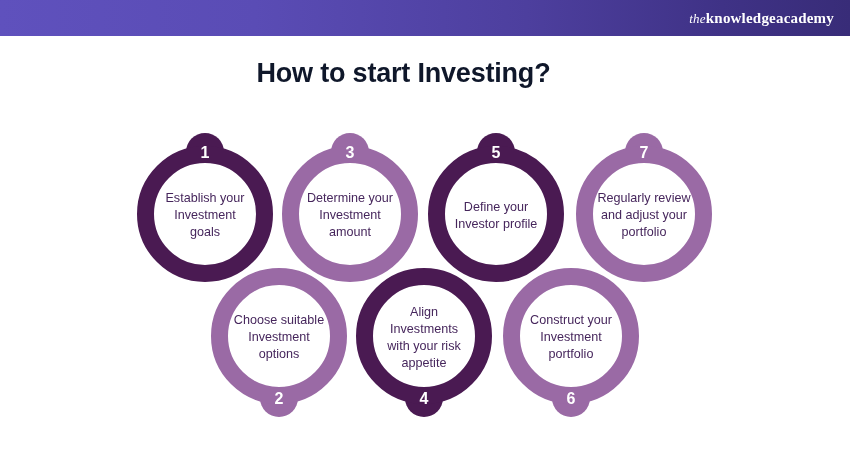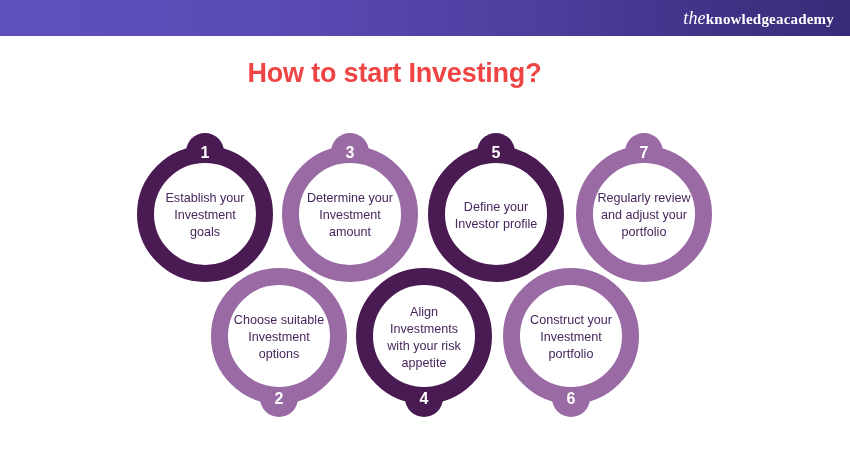--- a/index.html
+++ b/index.html
@@ -31,35 +31,35 @@
     right: 16px;
     top: 50%;
     transform: translateY(-50%);
     color: #ffffff;
     white-space: nowrap;
     font-family: "Liberation Serif", serif;
     letter-spacing: .2px;
   }
   .brand-the {
     font-style: italic;
-    font-size: 18px;
+    font-size: 13px;
     font-weight: 400;
   }
   .brand-main {
     font-weight: 700;
     font-size: 15px;
   }
   
   .page-title {
     position: absolute;
-    left: 7px;
+    left: 16px;
     top: 58px;
     width: 775px;
     text-align: center;
-    color: #ef4444;
+    color: #0f172a;
     font-size: 27px;
     font-weight: 700;
     letter-spacing: -.2px;
   }
   
   .diagram {
     position: absolute;
     left: 0;
     top: 110px;
     width: 850px;

